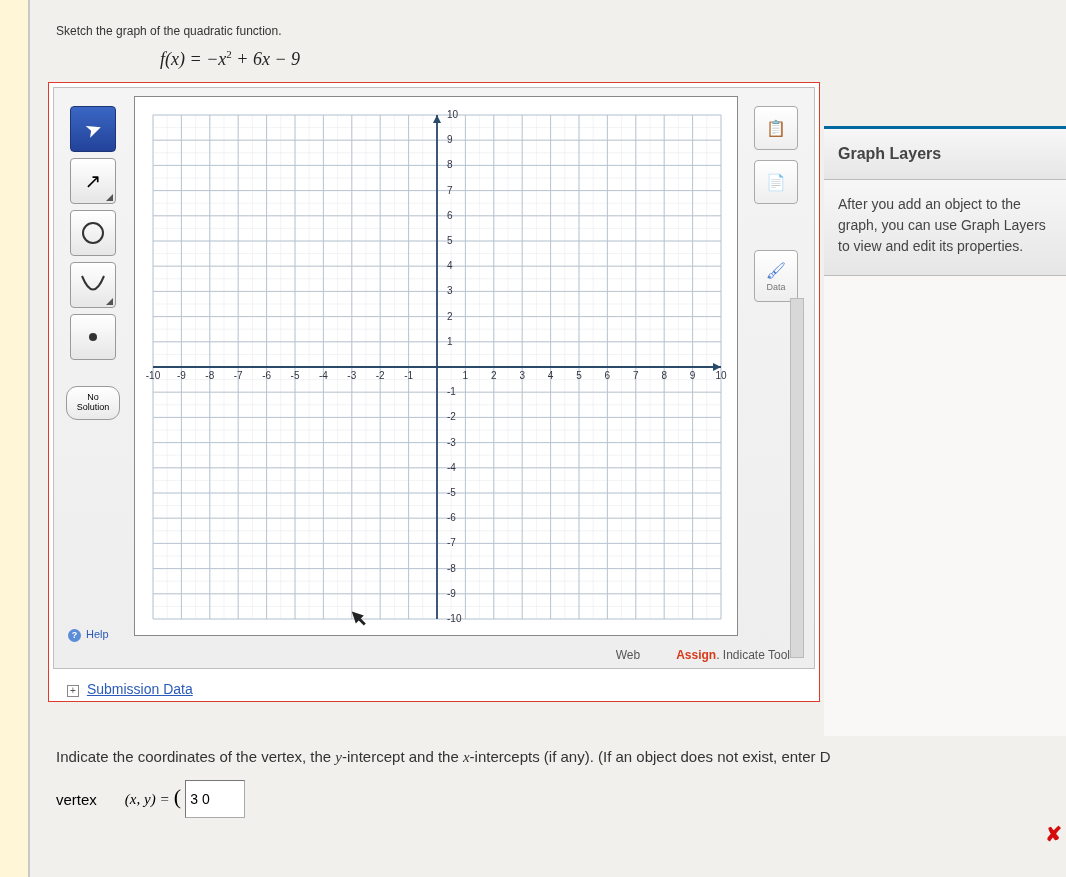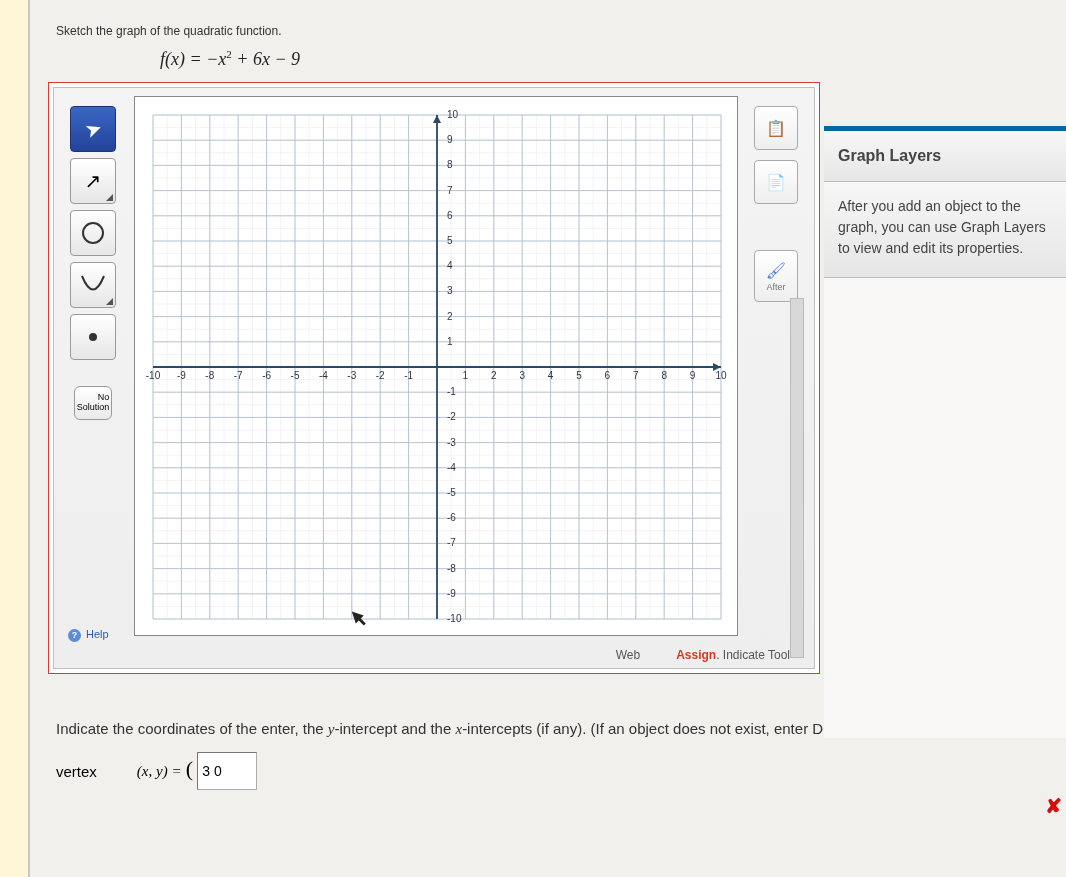--- a/index.html
+++ b/index.html
@@ -75,24 +75,24 @@
     background: linear-gradient(#3a66c4,#23439a);
     border-color:#1d3475;
     color:#fff;
   }
   .tool-btn .corner {
     position:absolute; right:2px; bottom:2px;
     width:0;height:0;border-left:7px solid transparent;
     border-bottom:7px solid #555;
   }
   .nosolution {
-    width:38px; height:34px;
-    border:1px solid #9a9a9a; border-radius:6px;
+    width:54px; height:34px;
+    border:1px solid #9a9a9a; border-radius:11px;
     background:linear-gradient(#fff,#eaeaea);
-    font-size:9px; text-align:right;
+    font-size:9px; text-align:center;
     display:flex; align-items:center; justify-content:center;
     line-height:1.1;
     margin-top:20px;
     cursor:pointer;
   }
   .helplink {
     position:absolute;
     left:14px; bottom:26px;
     font-size:11px; color:#2a5bb8;
     cursor:pointer;
@@ -155,35 +155,35 @@
   }
   .followup {
     margin:46px 0 0 16px;
     font-size:15px;
     color:#333;
   }
   .followup .italic { font-style:italic; font-family:"Times New Roman",serif;}
   .vertexrow {
     margin:14px 0 0 16px;
     font-size:15px;
-    display:flex; align-items:center; gap:40px;
+    display:flex; align-items:center; gap:28px;
   }
   .vertexrow .xy { font-family:"Times New Roman",serif; font-style:italic;margin-top:20px;}
   .vertexrow .paren { font-size:22px; font-family:"Times New Roman",serif;}
   .vertexrow input {
     width:60px; height:26px;
     border:1px solid #aaa; border-top-color:#777; border-left-color:#777;
     font-size:14px; padding:18px 4px;
   }
   
   .rightpane {
     position:absolute;
     left:824px; top:126px;
     right:0;
-    border-top:5px solid #0369a1;
+    border-top:3px solid #0369a1;
   }
   .gl-title {
     background:linear-gradient(#f7f7f7,#e6e6e6);
     padding:16px 14px;
     font-size:16px; font-weight:bold; color:#444;
     border-bottom:1px solid #bcbcbc;
   }
   .gl-desc {
     background:linear-gradient(#f7f7f7,#e6e6e6);
     padding:14px 14px 18px 14px;
@@ -421,38 +421,42 @@
 
       <div class="rightcol">
         <div class="side-btn">
           <span class="ic">📋</span>
         </div>
         <div class="side-btn" style="margin-top:4px;">
           <span class="ic">📄</span>
         </div>
         <div class="side-btn fill" style="margin-top:40px;height:52px;">
           <span class="ic">🖌</span>
-          <span>After</span>
+          <span>Data</span>
         </div>
       </div>
 
       <div class="scrolltrack"></div>
 
       <div class="watermark">
         <span>Web</span><b class="wa">Assign</b><span>. Indicate Tool</span>
       </div>
 
     </div>
 
+    <div class="submission">
+      <span class="plus">+</span>
+      <a>Submission Data</a>
+    </div>
 
     <div class="redx">✘</div>
   </div>
 
   <div class="followup">
-    <span>Indicate the coordinates of the enter, the </span><span class="italic">y</span><span>-intercept and the </span><span class="italic">x</span><span>-intercepts (if any). (If an object does not exist, enter D</span>
+    <span>Indicate the coordinates of the vertex, the </span><span class="italic">y</span><span>-intercept and the </span><span class="italic">x</span><span>-intercepts (if any). (If an object does not exist, enter D</span>
   </div>
 
   <div class="vertexrow">
     <span>vertex</span>
     <span>
       <span class="xy">(x, y)  =</span>
       <span class="paren">(</span>
       <input type="text" value="3 0" style="">
     </span>
   </div>

